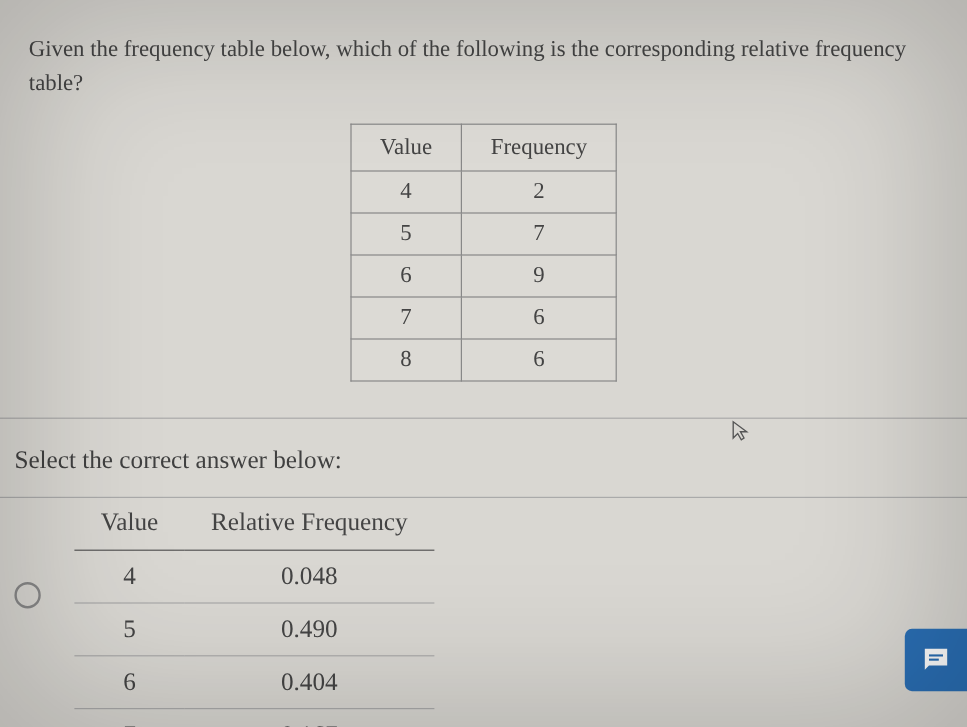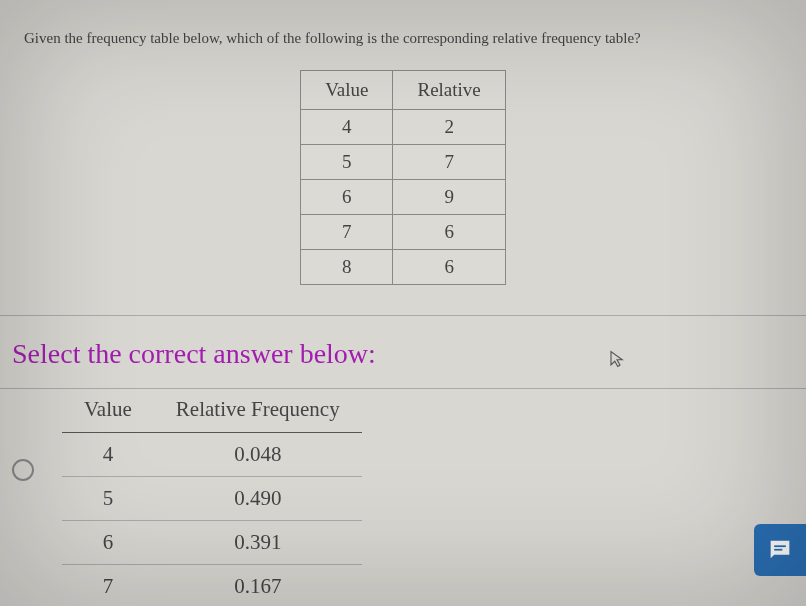--- a/index.html
+++ b/index.html
@@ -11,21 +11,21 @@
       width: 806px;
       height: 606px;
       background: #d9d7d2;
       font-family: Georgia, 'Times New Roman', serif;
       color: #3a3a3a;
       position: relative;
       overflow: hidden;
     }
     .question-text {
       padding: 28px 24px 16px 24px;
-      font-size: 15px;
+      font-size: 19px;
       line-height: 1.45;
       color: #444;
     }
     .freq-table-wrap {
       display: flex;
       justify-content: center;
       padding: 4px 0 30px 0;
     }
     .freq-table {
       border-collapse: collapse;
@@ -43,22 +43,22 @@
     .freq-table th {
       padding: 8px 24px;
     }
     .divider {
       border: none;
       border-top: 1px solid #aaa;
       margin: 0;
     }
     .select-text {
       padding: 22px 12px 18px 12px;
-      font-size: 28px;
-      color: #a21caf;
+      font-size: 21px;
+      color: #404040;
     }
     .answer-row {
       display: flex;
       align-items: center;
       padding-left: 12px;
     }
     .radio {
       width: 22px;
       height: 22px;
       border: 2px solid #888;
@@ -121,21 +121,21 @@
 </head>
 <body>
 
 <div class="question-text">Given the frequency table below, which of the following is the corresponding relative frequency table?</div>
 
 <div class="freq-table-wrap">
   <table class="freq-table">
     <thead>
       <tr>
         <th>Value</th>
-        <th>Relative</th>
+        <th>Frequency</th>
       </tr>
     </thead>
     <tbody>
       <tr>
         <td>4</td>
         <td>2</td>
       </tr>
       <tr>
         <td>5</td>
         <td>7</td>
@@ -175,21 +175,21 @@
       <tr>
         <td>4</td>
         <td>0.048</td>
       </tr>
       <tr>
         <td>5</td>
         <td>0.490</td>
       </tr>
       <tr>
         <td>6</td>
-        <td>0.391</td>
+        <td>0.404</td>
       </tr>
       <tr>
         <td>7</td>
         <td>0.167</td>
       </tr>
     </tbody>
   </table>
 </div>
 
 <div class="cursor">

